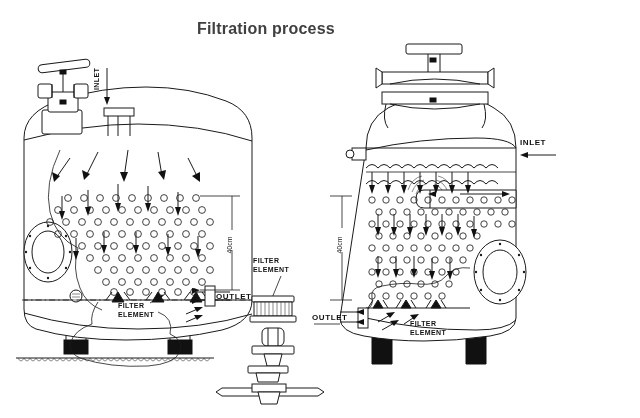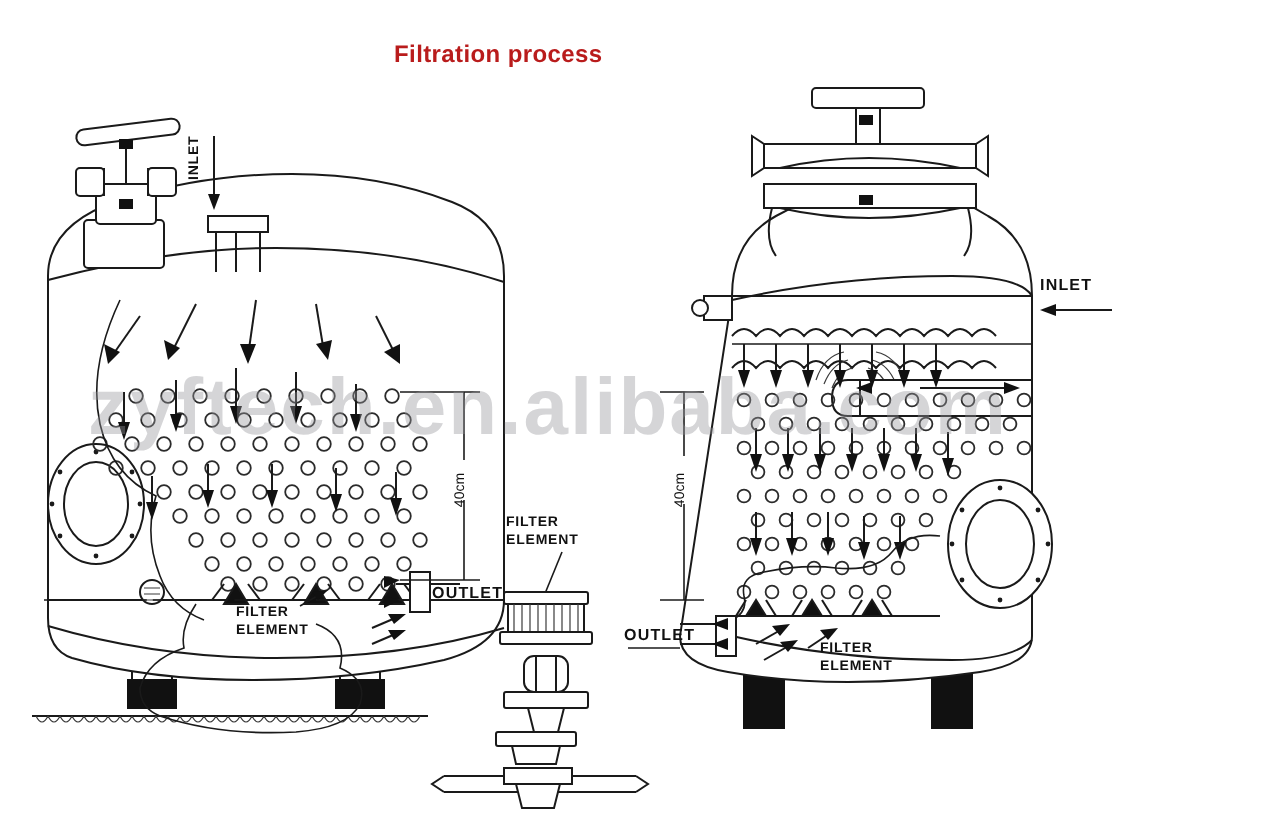--- a/index.html
+++ b/index.html
@@ -18,21 +18,21 @@
   .fillwhite{fill:#ffffff;stroke:#1a1a1a;stroke-width:1;}
   .fillblack{fill:#111111;stroke:#111111;stroke-width:1;}
   .bub{fill:none;stroke:#2b2b2b;stroke-width:0.9;}
   .dash{fill:none;stroke:#1a1a1a;stroke-width:0.8;stroke-dasharray:6 3 1.6 3;}
   .arrw{fill:#111111;stroke:none;}
   .lbl{font-family:"Liberation Sans", sans-serif;font-size:8px;font-weight:bold;letter-spacing:.6px;fill:#111111;}
   .lbl-sm{font-family:"Liberation Sans", sans-serif;font-size:7px;font-weight:bold;letter-spacing:.4px;fill:#111111;}
   .dim{font-family:"Liberation Sans", sans-serif;font-size:7px;fill:#111111;}
   .title{
     position:absolute;left:197px;top:20px;
-    font-size:12px;font-weight:bold;color:#b91c1c;
+    font-size:16px;font-weight:bold;color:#404040;
     letter-spacing:.2px;white-space:nowrap;
   }
   .watermark{
     position:absolute;left:44px;top:182px;
     font-size:40px;font-weight:bold;letter-spacing:1px;
     color:rgba(150,150,155,0.40);
     white-space:nowrap;pointer-events:none;
     font-family:"Liberation Sans", sans-serif;
   }
 </style>
@@ -601,15 +601,14 @@
         <line class="ln-thin" x1="342" y1="196" x2="342" y2="228"></line>
         <line class="ln-thin" x1="342" y1="252" x2="342" y2="300"></line>
         <line class="ln-thin" x1="330" y1="196" x2="352" y2="196"></line>
         <line class="ln-thin" x1="330" y1="300" x2="352" y2="300"></line>
         <text class="dim" x="342" y="245" transform="rotate(-90 342 245)" text-anchor="middle">40cm</text>
       </g>
     </g>
 
   </svg>
 
-  <div class="watermark">zyftech.en.alibaba.com</div>
 
 </div>
 
 </body></html>

